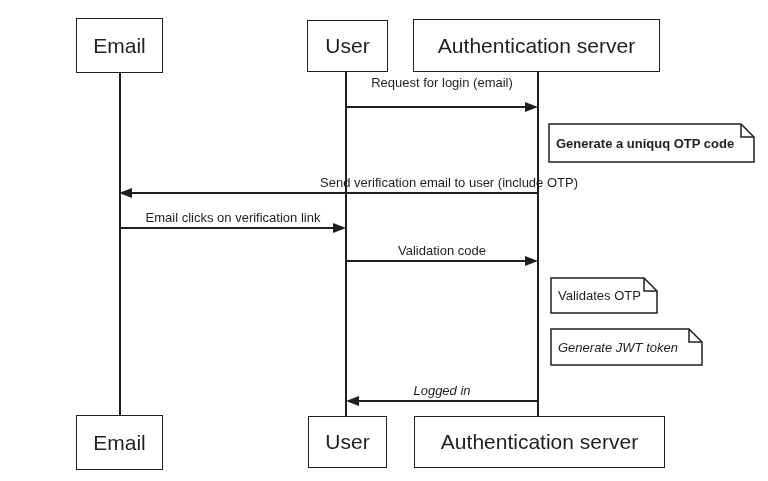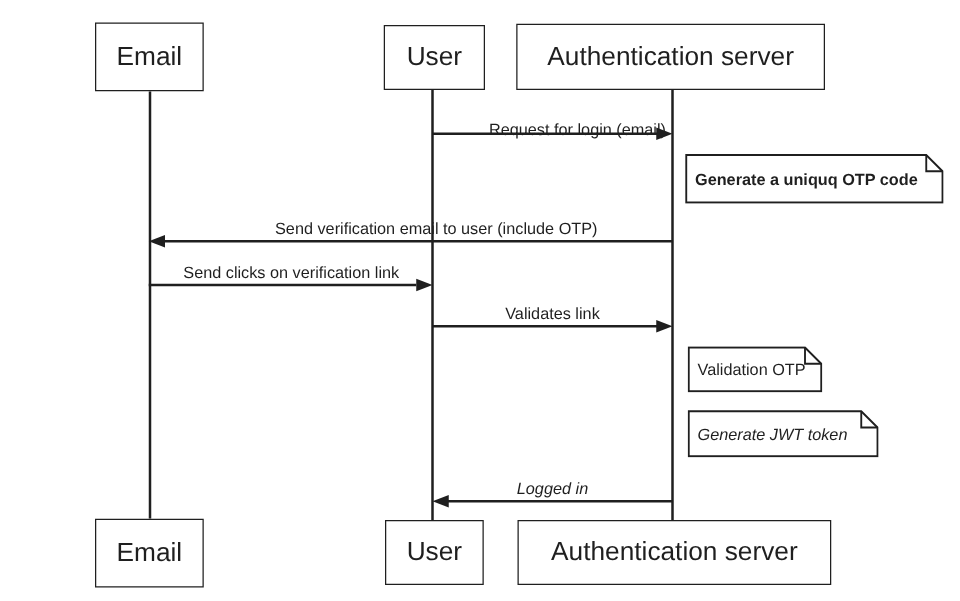--- a/index.html
+++ b/index.html
@@ -116,54 +116,54 @@
   <div class="actor" style="left:76px; top:415px; width:87px; height:55px;">
     <span>Email</span>
   </div>
   <div class="actor" style="left:308px; top:416px; width:79px; height:52px;">
     <span>User</span>
   </div>
   <div class="actor" style="left:414px; top:416px; width:251px; height:52px;">
     <span>Authentication server</span>
   </div>
 
-  <div class="msg-label" style="left:346px; top:96px; width:192px;padding-left:20px;">Request for login (email)</div>
+  <div class="msg-label" style="left:346px; top:75px; width:192px;">Request for login (email)</div>
   <div class="msg-line" style="left:346px; top:106px; width:180px;"></div>
   <div class="arrow-right" style="left:525px; top:101.5px;"></div>
 
-  <div class="msg-label" style="left:120px; top:175px; width:458px;">Send verification email to user (include OTP)</div>
+  <div class="msg-label" style="left:120px; top:175px; width:458px;text-align:right;">Send verification email to user (include OTP)</div>
   <div class="msg-line" style="left:131px; top:192px; width:407px;"></div>
   <div class="arrow-left" style="left:119px; top:187.5px;"></div>
 
-  <div class="msg-label" style="left:120px; top:210px; width:226px;">Send clicks on verification link</div>
+  <div class="msg-label" style="left:120px; top:210px; width:226px;">Email clicks on verification link</div>
   <div class="msg-line" style="left:119px; top:227px; width:214px;"></div>
   <div class="arrow-right" style="left:333px; top:222.5px;"></div>
 
-  <div class="msg-label" style="left:346px; top:243px; width:192px;">Validates link</div>
+  <div class="msg-label" style="left:346px; top:243px; width:192px;">Validation code</div>
   <div class="msg-line" style="left:346px; top:260px; width:180px;"></div>
   <div class="arrow-right" style="left:525px; top:255.5px;"></div>
 
   <div class="msg-label" style="left:346px; top:383px; width:192px;font-style:italic;">Logged in</div>
   <div class="msg-line" style="left:358px; top:400px; width:180px;"></div>
   <div class="arrow-left" style="left:346px; top:395.5px;"></div>
 
   <div class="note" style="left:548px; top:123px; width:207px; height:40px;font-weight:bold;">
     <svg width="207" height="40" viewBox="0 0 207 40">
       <path class="outline" d="M1,1 H193 L206,14 V39 H1 Z"></path>
       <path class="fold" d="M193,1 V14 H206"></path>
     </svg>
     <span class="note-text">Generate a uniquq OTP code</span>
   </div>
 
   <div class="note" style="left:550px; top:277px; width:108px; height:37px;">
     <svg width="108" height="37" viewBox="0 0 108 37">
       <path class="outline" d="M1,1 H94 L107,14 V36 H1 Z"></path>
       <path class="fold" d="M94,1 V14 H107"></path>
     </svg>
-    <span class="note-text">Validation OTP</span>
+    <span class="note-text">Validates OTP</span>
   </div>
 
   <div class="note" style="left:550px; top:328px; width:153px; height:38px;font-style:italic;">
     <svg width="153" height="38" viewBox="0 0 153 38">
       <path class="outline" d="M1,1 H139 L152,14 V37 H1 Z"></path>
       <path class="fold" d="M139,1 V14 H152"></path>
     </svg>
     <span class="note-text">Generate JWT token</span>
   </div>
 

